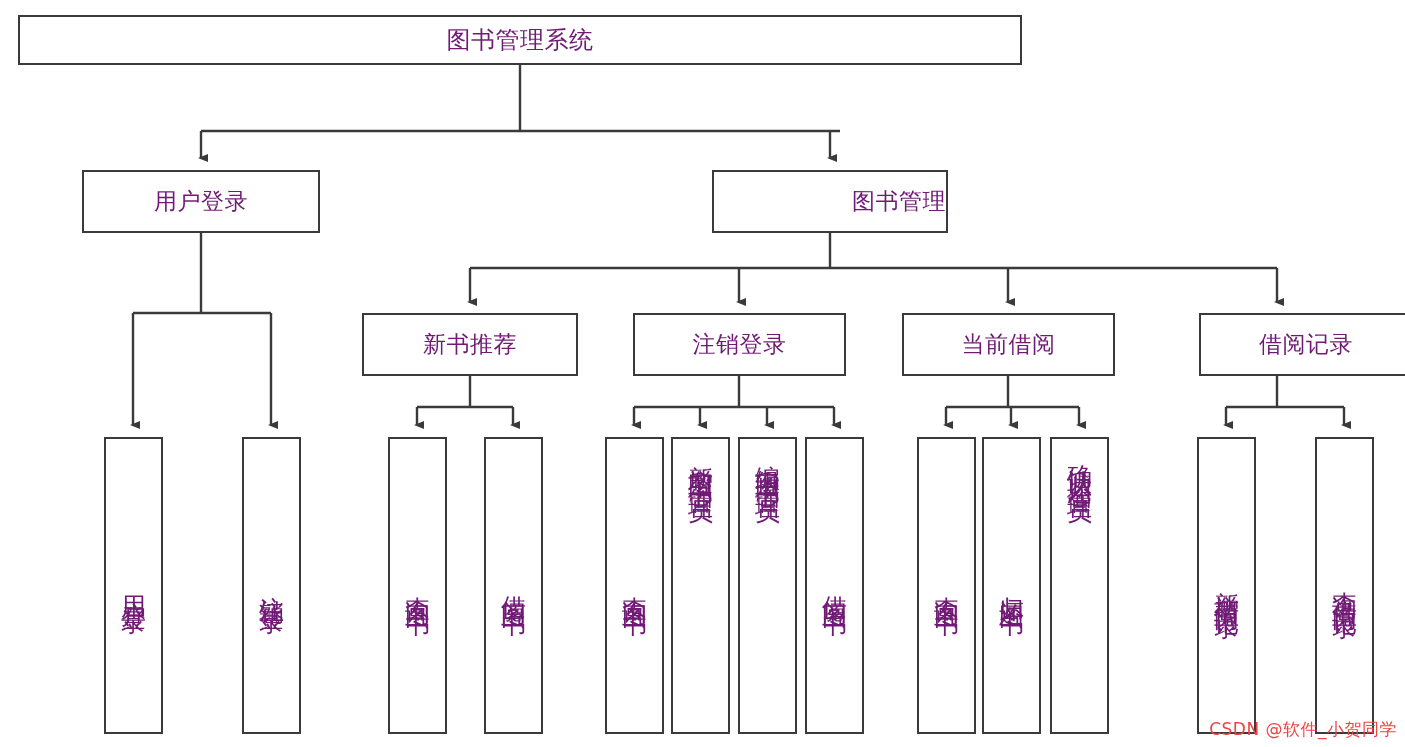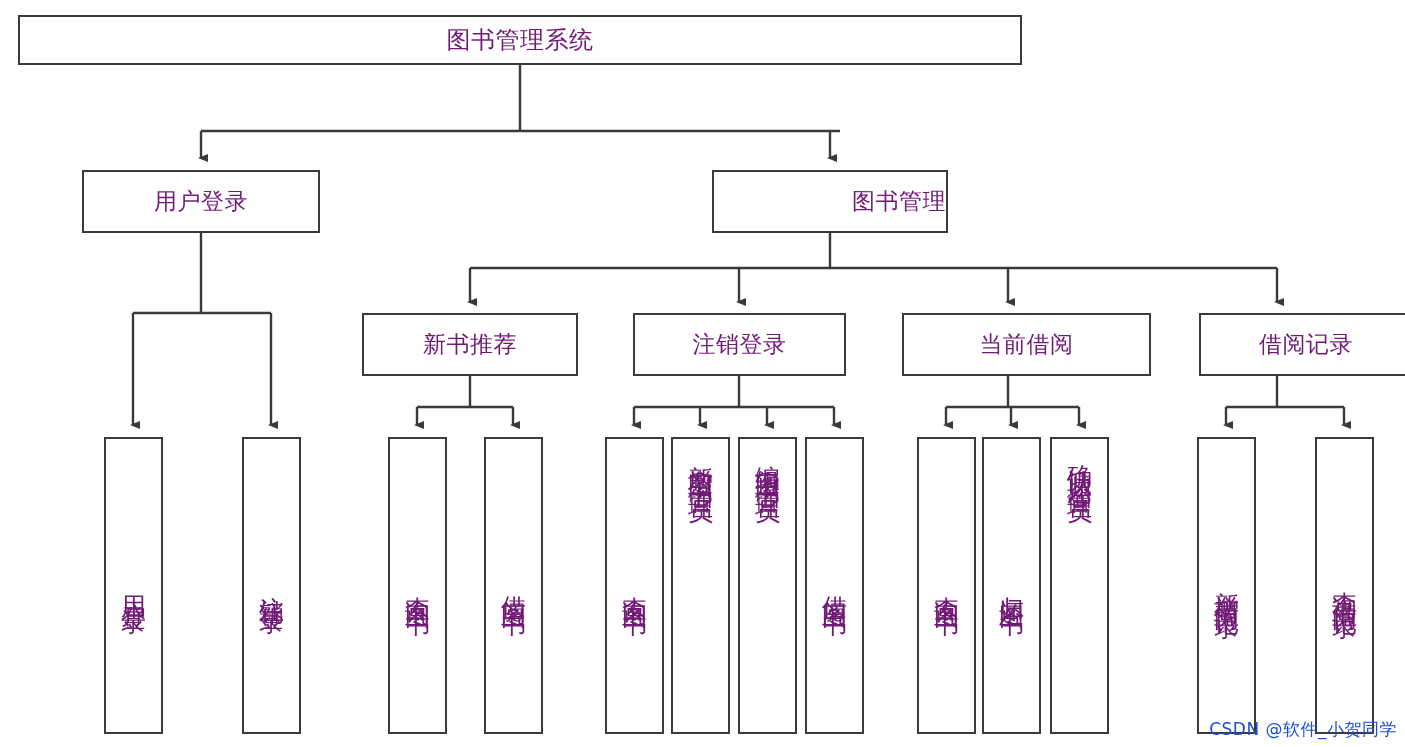--- a/index.html
+++ b/index.html
@@ -58,21 +58,21 @@
   }
   .node.v.centered {
     align-items: center;
     padding-top: 0;
   }
   .watermark {
     position: absolute;
     right: 8px;
     bottom: 6px;
     font-size: 17px;
-    color: #1d4ed8;
+    color: #ef4444;
     letter-spacing: 0.5px;
     white-space: nowrap;
   }
 </style>
 </head>
 <body>
 
 <div id="canvas">
 
   <svg class="wires" viewBox="0 0 1405 747">
@@ -135,21 +135,21 @@
   <div class="node h" style="left:712px; top:170px; width:236px; height:63px;justify-content:flex-end;">
     <span>图书管理</span>
   </div>
 
   <div class="node h" style="left:362px; top:313px; width:216px; height:63px;">
     <span>新书推荐</span>
   </div>
   <div class="node h" style="left:633px; top:313px; width:213px; height:63px;">
     <span>注销登录</span>
   </div>
-  <div class="node h" style="left:902px; top:313px; width:249px; height:63px;">
+  <div class="node h" style="left:902px; top:313px; width:213px; height:63px;">
     <span>当前借阅</span>
   </div>
   <div class="node h" style="left:1199px; top:313px; width:214px; height:63px;">
     <span>借阅记录</span>
   </div>
 
   <div class="node v centered" style="left:104px; top:437px; width:59px; height:297px;">
     <span class="vtext">用户登录</span>
   </div>
   <div class="node v centered" style="left:242px; top:437px; width:59px; height:297px;">

